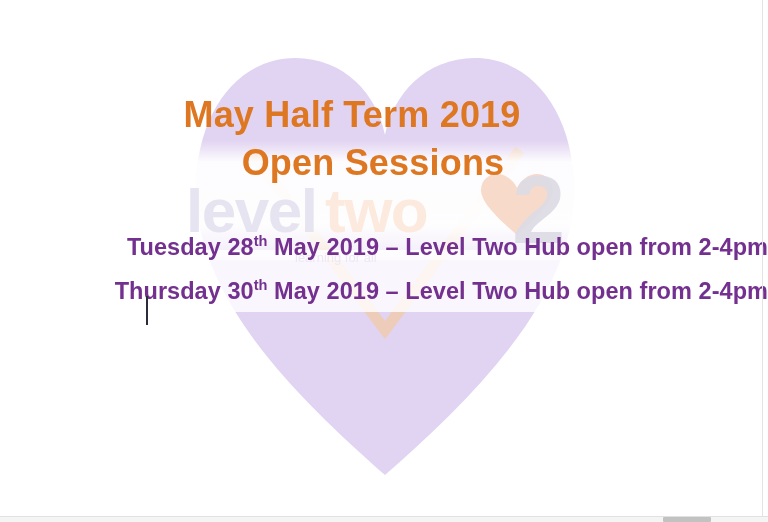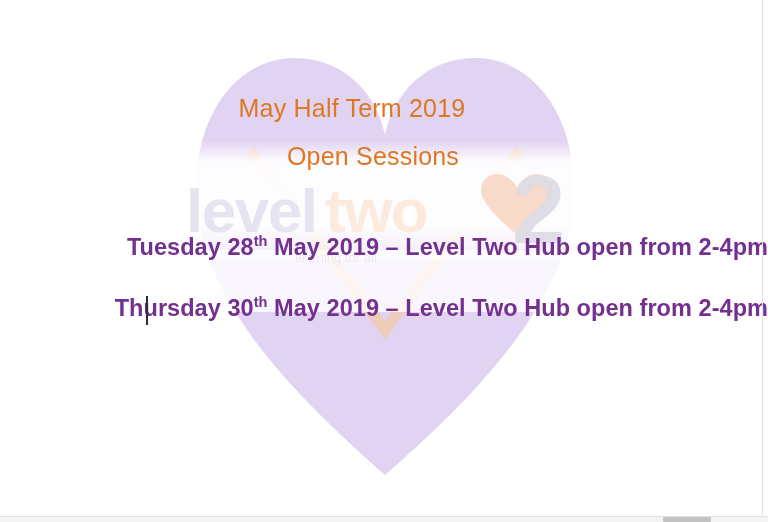--- a/index.html
+++ b/index.html
@@ -35,40 +35,40 @@
     left: 0; top: 0;
     width: 768px;
     height: 522px;
   }
 
   .title-line {
     position: absolute;
     width: 704px;
     text-align: center;
     color: #DD7722;
-    font-size: 25px;
-    font-weight: normal;
+    font-size: 36px;
+    font-weight: bold;
     letter-spacing: 0.2px;
     white-space: nowrap;
   }
   #title-line-1 { top: 94px; }
   #title-line-2 { top: 142px; padding-left: 21px; }
 
   .session-line {
     position: absolute;
     width: 768px;
     text-align: right;
     color: #73308F;
     font-size: 23.5px;
     font-weight: bold;
     letter-spacing: 0.05px;
     white-space: nowrap;
   }
   #session-line-1 { top: 234px; }
-  #session-line-2 { top: 295px; }
+  #session-line-2 { top: 278px; }
 
   .ord-sup {
     font-size: 0.62em;
     vertical-align: super;
     line-height: 0;
   }
 
   
   #text-caret {
     position: absolute;

